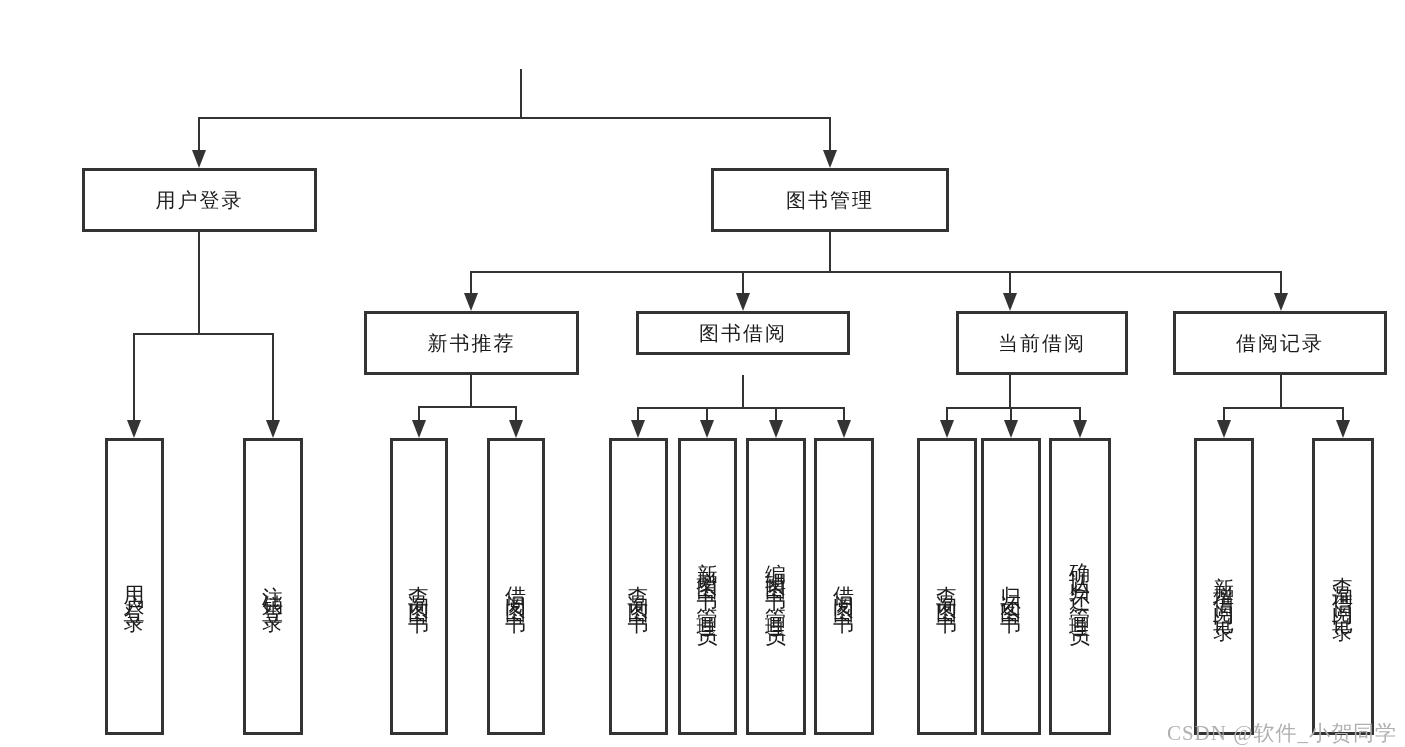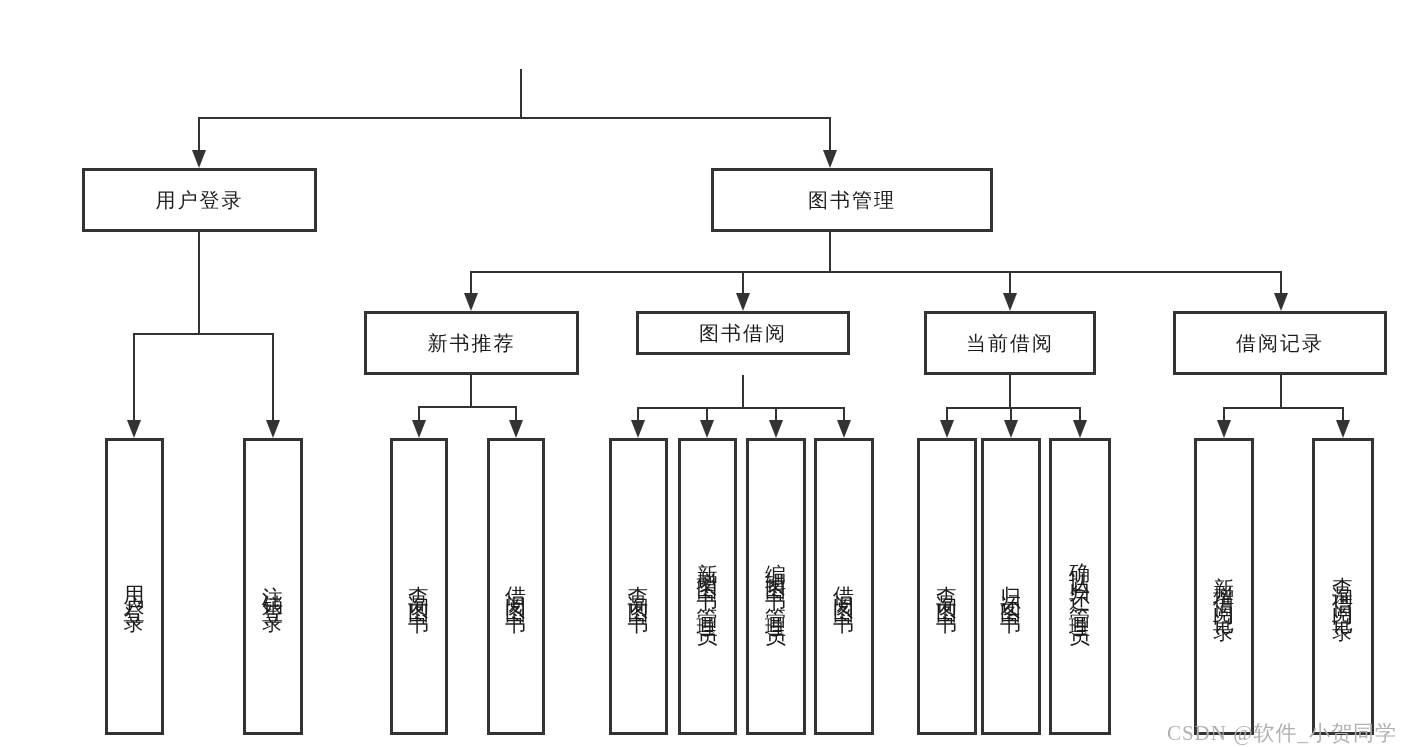--- a/index.html
+++ b/index.html
@@ -81,21 +81,21 @@
   <div class="vline" style="left:520px;top:69px;height:50px;"></div>
   <div class="hline" style="left:198px;top:117px;width:633px;"></div>
   <div class="vline" style="left:198px;top:117px;height:35px;"></div>
   <div class="ahead" style="left:192px;top:150px;"></div>
   <div class="vline" style="left:829px;top:117px;height:35px;"></div>
   <div class="ahead" style="left:823px;top:150px;"></div>
 
   <div class="box" style="left:82px;top:168px;width:235px;height:64px;">
     <span class="hlabel">用户登录</span>
   </div>
-  <div class="box" style="left:711px;top:168px;width:282px;height:64px;">
+  <div class="box" style="left:711px;top:168px;width:238px;height:64px;">
     <span class="hlabel">图书管理</span>
   </div>
 
   <div class="vline" style="left:198px;top:232px;height:103px;"></div>
   <div class="hline" style="left:133px;top:333px;width:141px;"></div>
   <div class="vline" style="left:133px;top:333px;height:89px;"></div>
   <div class="ahead" style="left:127px;top:420px;"></div>
   <div class="vline" style="left:272px;top:333px;height:89px;"></div>
   <div class="ahead" style="left:266px;top:420px;"></div>
 
@@ -109,21 +109,21 @@
   <div class="ahead" style="left:1003px;top:293px;"></div>
   <div class="vline" style="left:1280px;top:271px;height:24px;"></div>
   <div class="ahead" style="left:1274px;top:293px;"></div>
 
   <div class="box" style="left:364px;top:311px;width:215px;height:64px;">
     <span class="hlabel">新书推荐</span>
   </div>
   <div class="box" style="left:636px;top:311px;width:214px;height:44px;">
     <span class="hlabel">图书借阅</span>
   </div>
-  <div class="box" style="left:924px;top:311px;width:172px;height:64px;">
+  <div class="box" style="left:956px;top:311px;width:172px;height:64px;">
     <span class="hlabel">当前借阅</span>
   </div>
   <div class="box" style="left:1173px;top:311px;width:214px;height:64px;">
     <span class="hlabel">借阅记录</span>
   </div>
 
   <div class="vline" style="left:470px;top:375px;height:33px;"></div>
   <div class="hline" style="left:418px;top:406px;width:99px;"></div>
   <div class="vline" style="left:418px;top:406px;height:16px;"></div>
   <div class="ahead" style="left:412px;top:420px;"></div>

